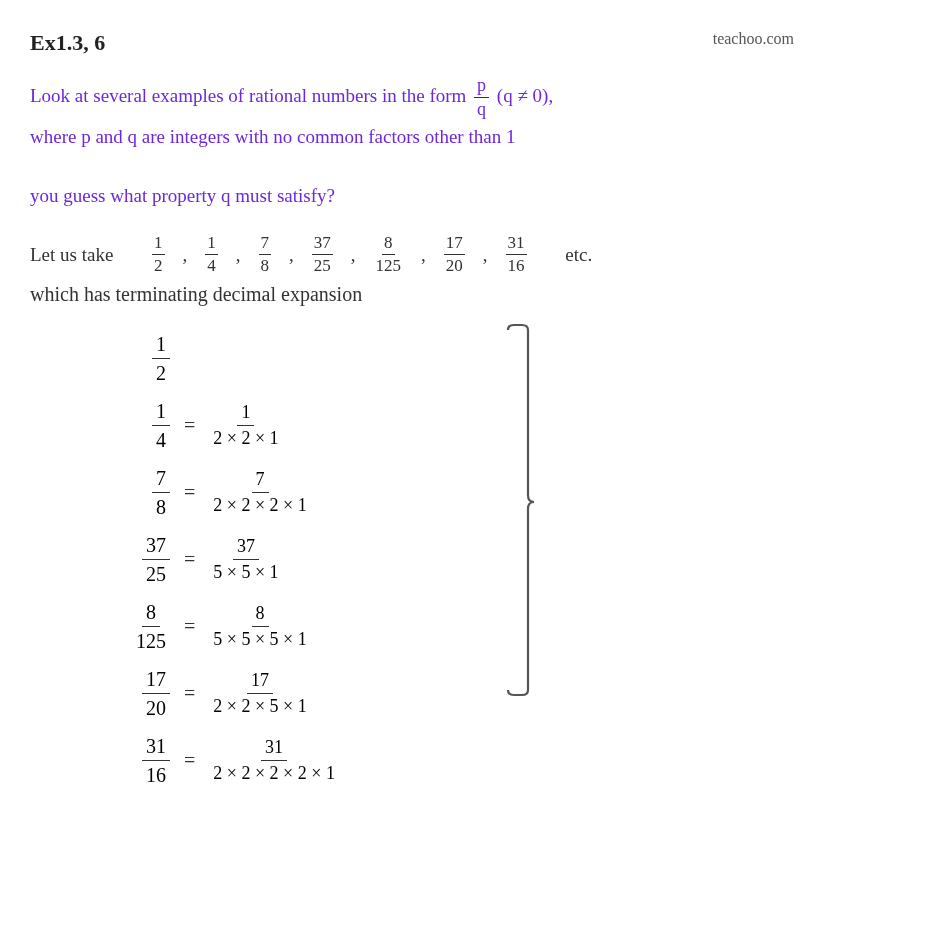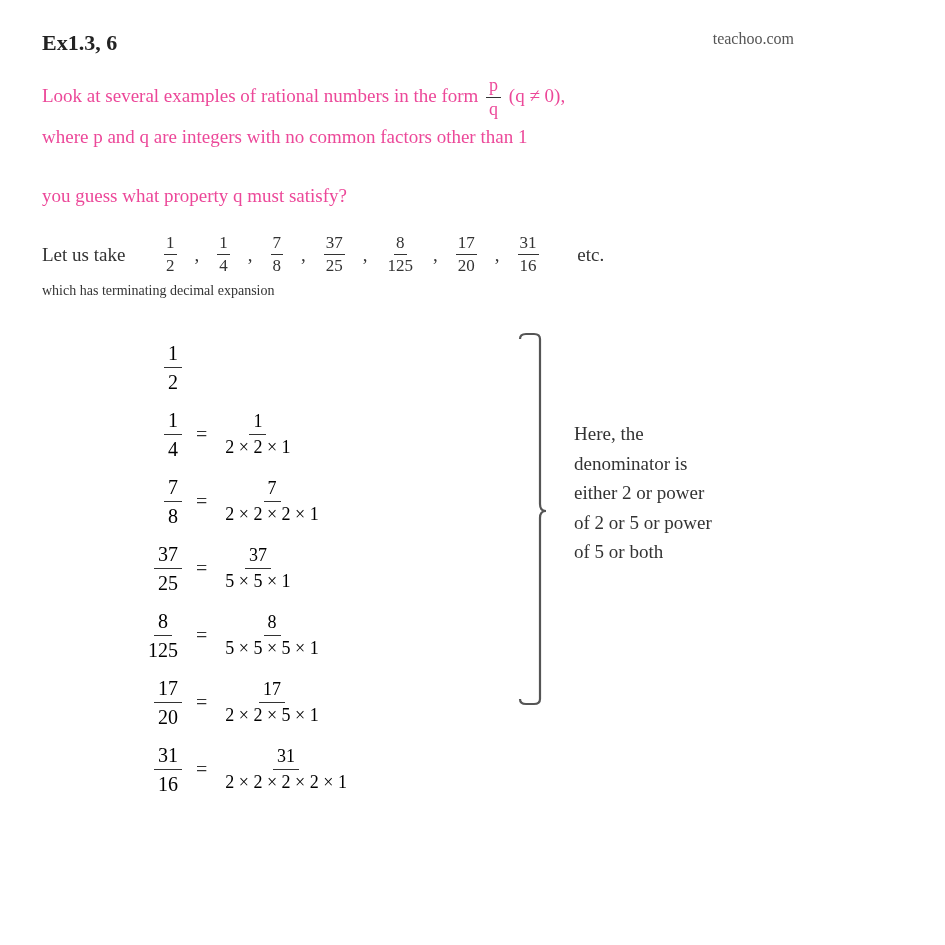--- a/index.html
+++ b/index.html
@@ -7,41 +7,41 @@
       width: 945px;
       height: 945px;
       background: #ffffff;
       font-family: 'Times New Roman', Times, serif;
       overflow: hidden;
       position: relative;
     }
     .page {
       width: 844px;
       height: 945px;
-      padding: 30px 50px 30px 42px;
+      padding: 30px 50px 30px 30px;
       position: relative;
     }
     .header {
       display: flex;
       justify-content: space-between;
       align-items: flex-start;
       margin-bottom: 18px;
     }
     .ex-title {
       font-size: 22px;
       font-weight: bold;
       color: #222;
     }
     .brand {
       font-size: 16px;
       color: #555;
     }
     .problem-text {
       font-size: 19px;
-      color: #ec4899;
+      color: #6d28d9;
       line-height: 1.55;
       margin-bottom: 22px;
     }
     .let-us-take {
       font-size: 19px;
       color: #333;
       margin-bottom: 6px;
       display: flex;
       align-items: center;
       flex-wrap: wrap;
@@ -51,23 +51,23 @@
       display: inline-flex;
       flex-direction: column;
       align-items: center;
       vertical-align: middle;
       font-size: 17px;
       margin: 0 2px;
     }
     .frac-sm .n { border-bottom: 1.5px solid #333; padding: 0 2px; line-height: 1.3; }
     .frac-sm .d { padding: 0 2px; line-height: 1.3; }
     .terminating-text {
-      font-size: 14px;
+      font-size: 20px;
       color: #333;
-      margin-bottom: 40px;
+      margin-bottom: 24px;
     }
     .main-content {
       display: flex;
       flex-direction: row;
       align-items: flex-start;
       gap: 0;
     }
     .fractions-table {
       display: flex;
       flex-direction: column;
@@ -297,23 +297,16 @@
       </div>
 
     </div>
 
     <div class="brace-col">
       <svg class="brace-svg" viewBox="0 0 40 380" xmlns="http://www.w3.org/2000/svg">
         <path d="M8,10 Q8,5 14,5 L22,5 Q28,5 28,10 L28,175 Q28,182 34,182 Q28,182 28,189 L28,370 Q28,375 22,375 L14,375 Q8,375 8,370" fill="none" stroke="#555" stroke-width="2.2"></path>
       </svg>
     </div>
 
-    <div class="side-text">
-      <span>Here, the</span><br>
-      <span>denominator is</span><br>
-      <span>either 2 or power</span><br>
-      <span>of 2 or  5 or power</span><br>
-      <span>of 5 or both</span>
-    </div>
 
   </div>
 
 </div>
 
 </body></html>

